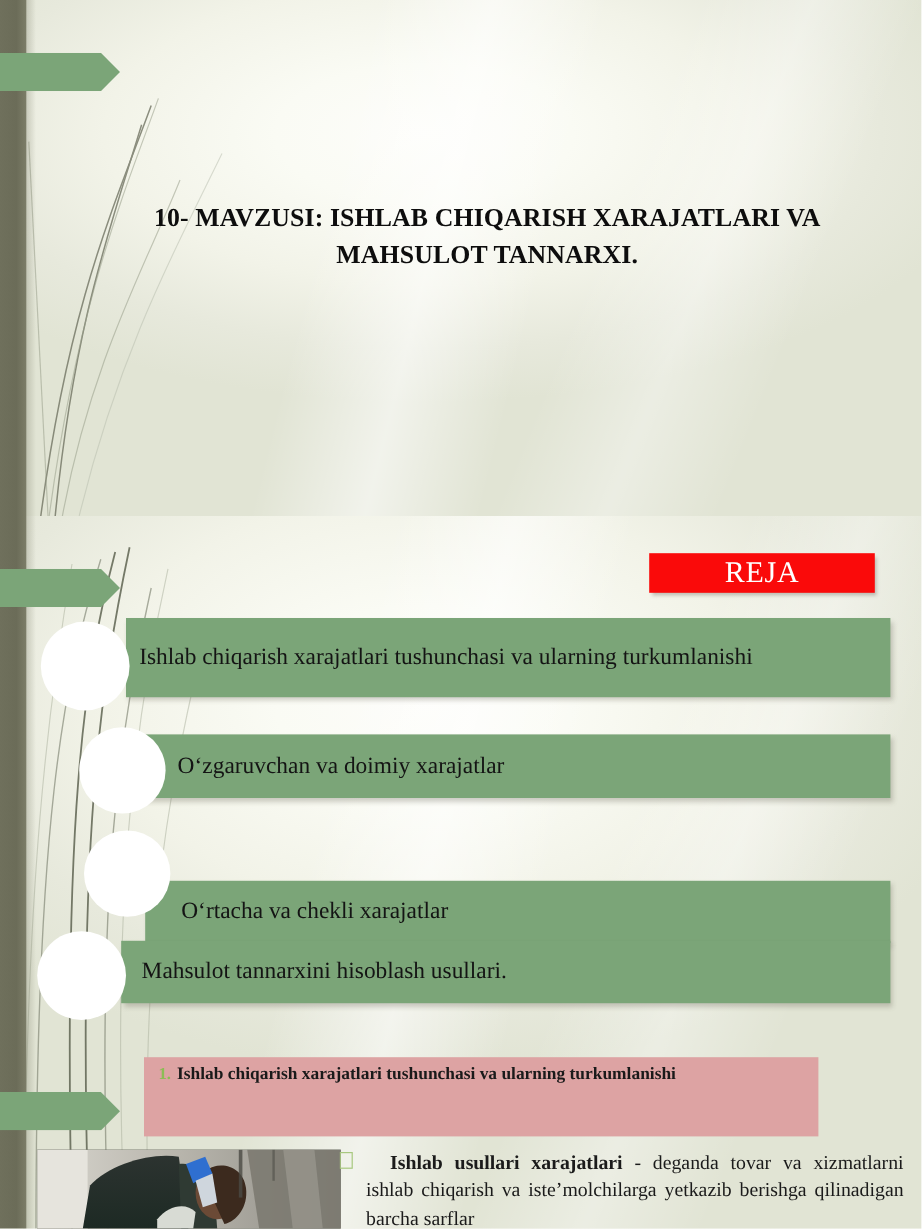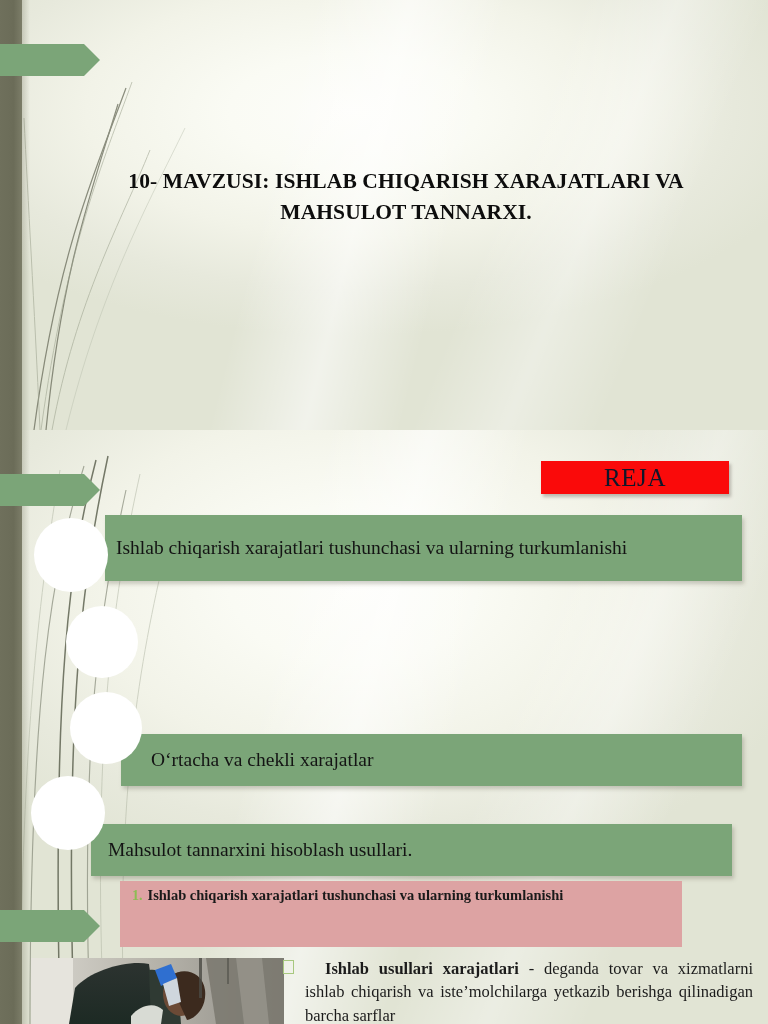--- a/index.html
+++ b/index.html
@@ -60,41 +60,41 @@
     font-size: 21.5px; font-weight: bold; letter-spacing: .1px;
     line-height: 1.42; color: #0d0d0d;
   }
 
   
   .reja {
     position: absolute; left: 541px; top: 461px;
     width: 188px; height: 33px;
     background: #fa0a0a;
     box-shadow: 2px 3px 3px rgba(90,80,70,0.35);
-    color: #0f172a; font-size: 25px; line-height: 33px;
+    color: #ffffff; font-size: 25px; line-height: 33px;
     text-align: center; letter-spacing: .6px;
   }
 
   .bar {
     position: absolute;
     background: #7ba578;
     box-shadow: 2px 3px 4px rgba(100,95,80,0.30);
     color: #141414;
     display: flex; align-items: center;
   }
   .bar-text {
     font-size: 19.5px; line-height: 1.3; padding-right: 14px;
   }
   .bar-1 { left: 105px; top: 515px; width: 637px; height: 66px; }
   .bar-1 .bar-text { padding-left: 11px; }
   .bar-2 { left: 118px; top: 612px; width: 624px; height: 53px; }
   .bar-2 .bar-text { padding-left: 30px; }
   .bar-3 { left: 121px; top: 698px; width: 621px; height: 52px; margin-top: 36px; }
   .bar-3 .bar-text { padding-left: 30px; }
-  .bar-4 { left: 91px; top: 784px; width: 641px; height: 52px; margin-top: 40px; }
+  .bar-4 { left: 101px; top: 784px; width: 641px; height: 52px; }
   .bar-4 .bar-text { padding-left: 17px; }
 
   .dot {
     position: absolute; border-radius: 50%;
     background: #ffffff;
   }
   .dot-1 { left: 34px;  top: 518px; width: 74px; height: 74px; }
   .dot-2 { left: 66px;  top: 606px; width: 72px; height: 72px; }
   .dot-3 { left: 70px;  top: 692px; width: 72px; height: 72px; }
   .dot-4 { left: 31px;  top: 776px; width: 74px; height: 74px; }
@@ -192,20 +192,23 @@
     <div class="spine-inner"></div>
   </section>
 
   <div class="arrow arrow-2"></div>
   <div class="arrow arrow-3"></div>
 
   <div class="reja">REJA</div>
 
   <div class="bar bar-1">
     <span class="bar-text">Ishlab chiqarish xarajatlari tushunchasi va ularning turkumlanishi</span>
+  </div>
+  <div class="bar bar-2">
+    <span class="bar-text">O‘zgaruvchan va doimiy xarajatlar</span>
   </div>
   <div class="bar bar-3">
     <span class="bar-text">O‘rtacha va chekli xarajatlar</span>
   </div>
   <div class="bar bar-4">
     <span class="bar-text">Mahsulot tannarxini hisoblash usullari.</span>
   </div>
 
   <div class="dot dot-1"></div>
   <div class="dot dot-2"></div>

